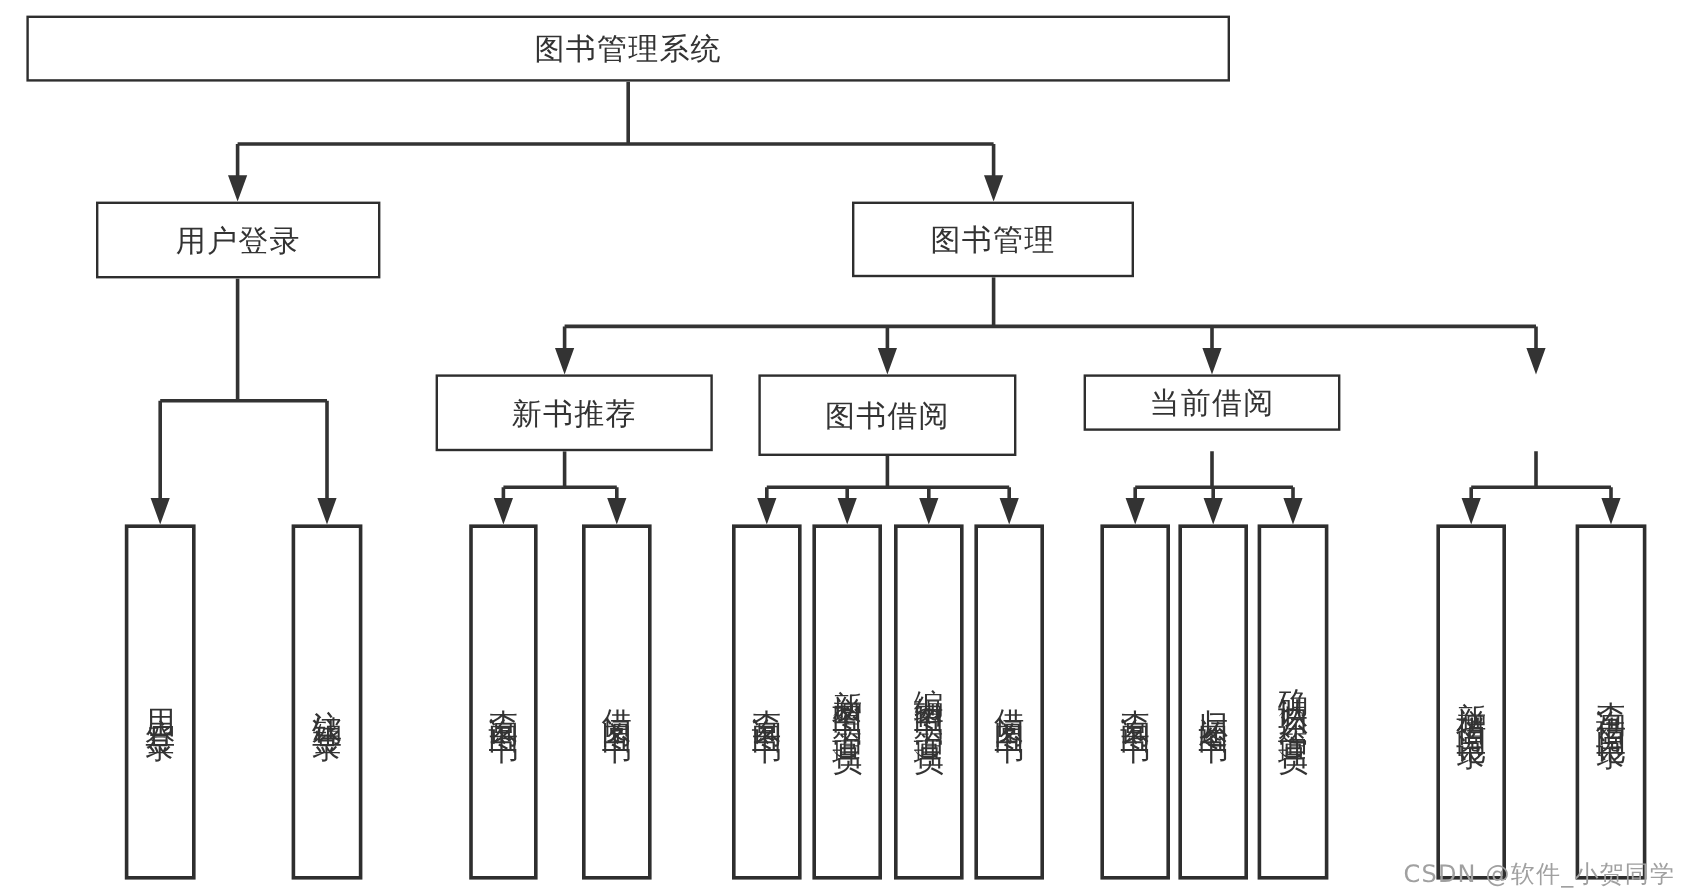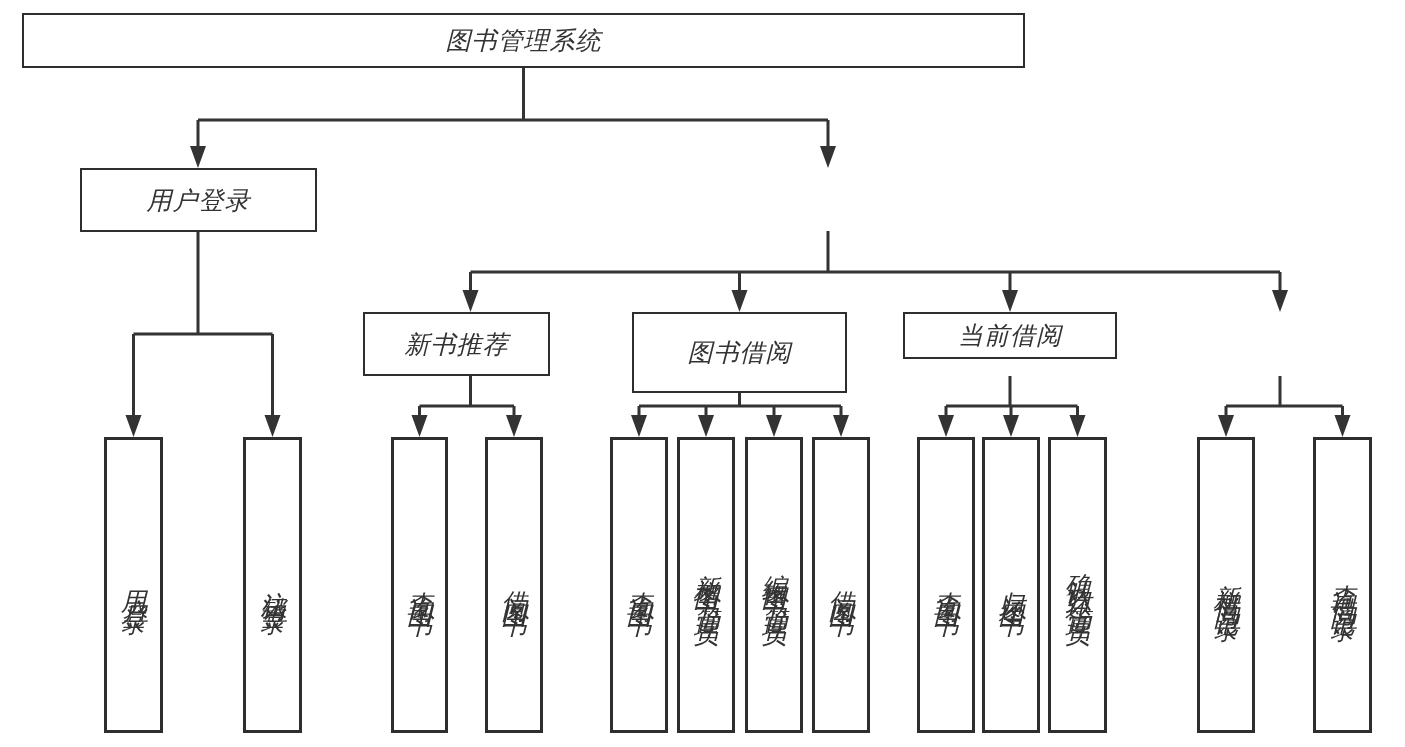--- a/index.html
+++ b/index.html
@@ -2,21 +2,20 @@
 <html><head>
 <meta charset="utf-8">
 <style>
   html,body{margin:0;padding:0;background:#ffffff;}
   .stage{
     position:relative;
     width:1405px;height:747px;
     background:#ffffff;
     font-family:"DejaVu Sans","Liberation Sans",sans-serif;
     overflow:hidden;
-    font-style:italic;
   }
   .wires{position:absolute;left:0;top:0;width:1405px;height:747px;}
   .box{
     position:absolute;
     background:#ffffff;
     display:flex;align-items:center;justify-content:center;
     color:#333333;
     box-sizing:border-box;
     text-align:center;
     white-space:nowrap;
@@ -75,36 +74,38 @@
       M938 415 L954 415 L946 437 Z
       M1003 415 L1019 415 L1011 437 Z
       M1069.5 415 L1085.5 415 L1077.5 437 Z
       M1218 415 L1234 415 L1226 437 Z
       M1334.5 415 L1350.5 415 L1342.5 437 Z"></path>
   </svg>
 
   <div class="box h" style="left:22px;top:13px;width:1003px;height:55px">图书管理系统</div>
 
   <div class="box h" style="left:80px;top:168px;width:237px;height:64px">用户登录</div>
+  <div class="box h" style="left:710px;top:168px;width:235px;height:63px">图书管理</div>
 
-  <div class="box h" style="left:363px;top:312px;width:187px;height:64px">新书推荐</div>
-  <div class="box h" style="left:632px;top:312px;width:215px;height:81px">图书借阅</div>
+  <div class="box h" style="left:363px;top:312px;width:231px;height:64px">新书推荐</div>
+  <div class="box h" style="left:632px;top:312px;width:215px;height:68px">图书借阅</div>
   <div class="box h" style="left:903px;top:312px;width:214px;height:47px">当前借阅</div>
 
   <div class="box v" style="left:104px;top:437px;width:59px;height:296px">用户登录</div>
   <div class="box v" style="left:243px;top:437px;width:59px;height:296px">注销登录</div>
 
   <div class="box v" style="left:391px;top:437px;width:57px;height:296px">查询图书</div>
   <div class="box v" style="left:485px;top:437px;width:58px;height:296px">借阅图书</div>
 
   <div class="box v" style="left:610px;top:437px;width:58px;height:296px">查询图书</div>
   <div class="box v" style="left:677px;top:437px;width:58px;height:296px">新增图书（管理员）</div>
   <div class="box v" style="left:745px;top:437px;width:58px;height:296px">编辑图书（管理员）</div>
   <div class="box v" style="left:812px;top:437px;width:58px;height:296px">借阅图书</div>
 
   <div class="box v" style="left:917px;top:437px;width:58px;height:296px">查询图书</div>
   <div class="box v" style="left:982px;top:437px;width:58px;height:296px">归还图书</div>
   <div class="box v" style="left:1048px;top:437px;width:59px;height:296px">确认归还（管理员）</div>
 
   <div class="box v" style="left:1197px;top:437px;width:58px;height:296px">新增借阅记录</div>
   <div class="box v" style="left:1313px;top:437px;width:59px;height:296px">查询借阅记录</div>
 
+  <div class="watermark">CSDN @软件_小贺同学</div>
 </div>
 
 </body></html>

